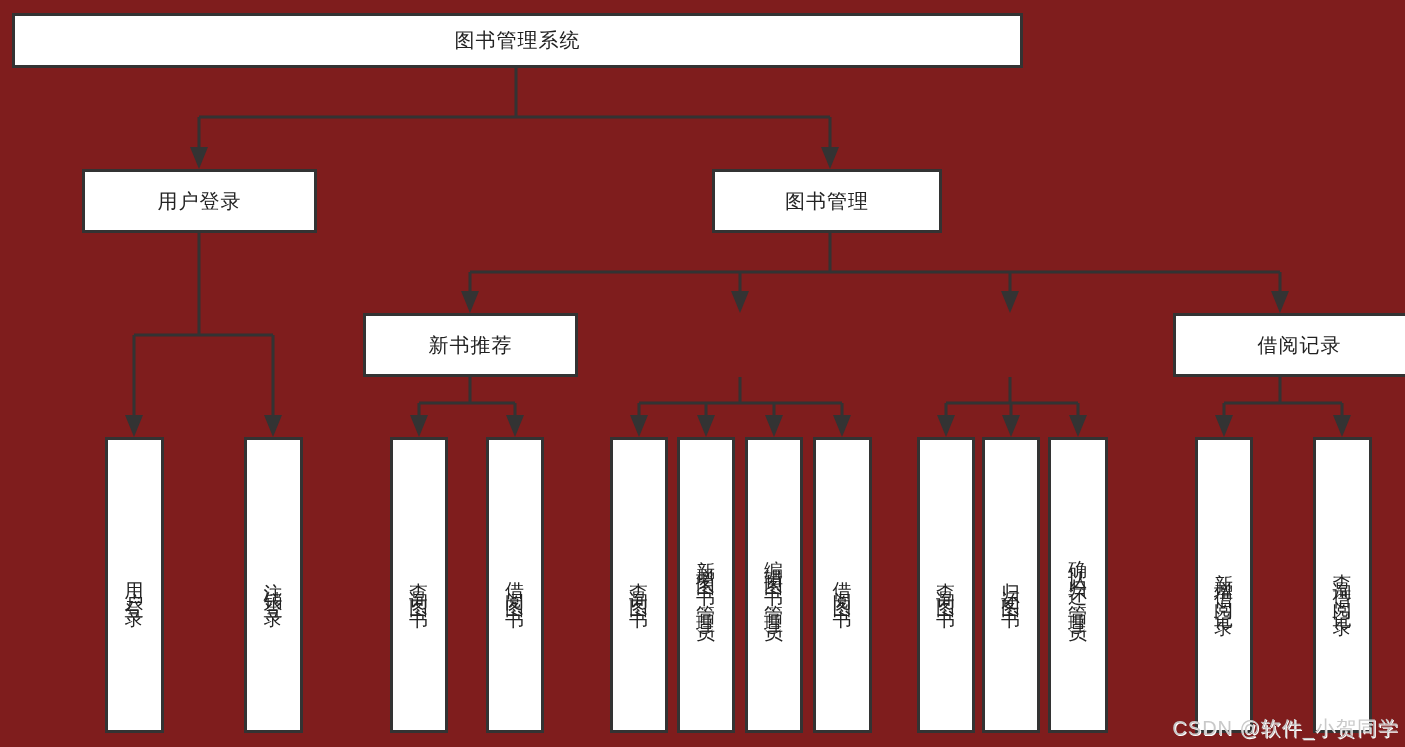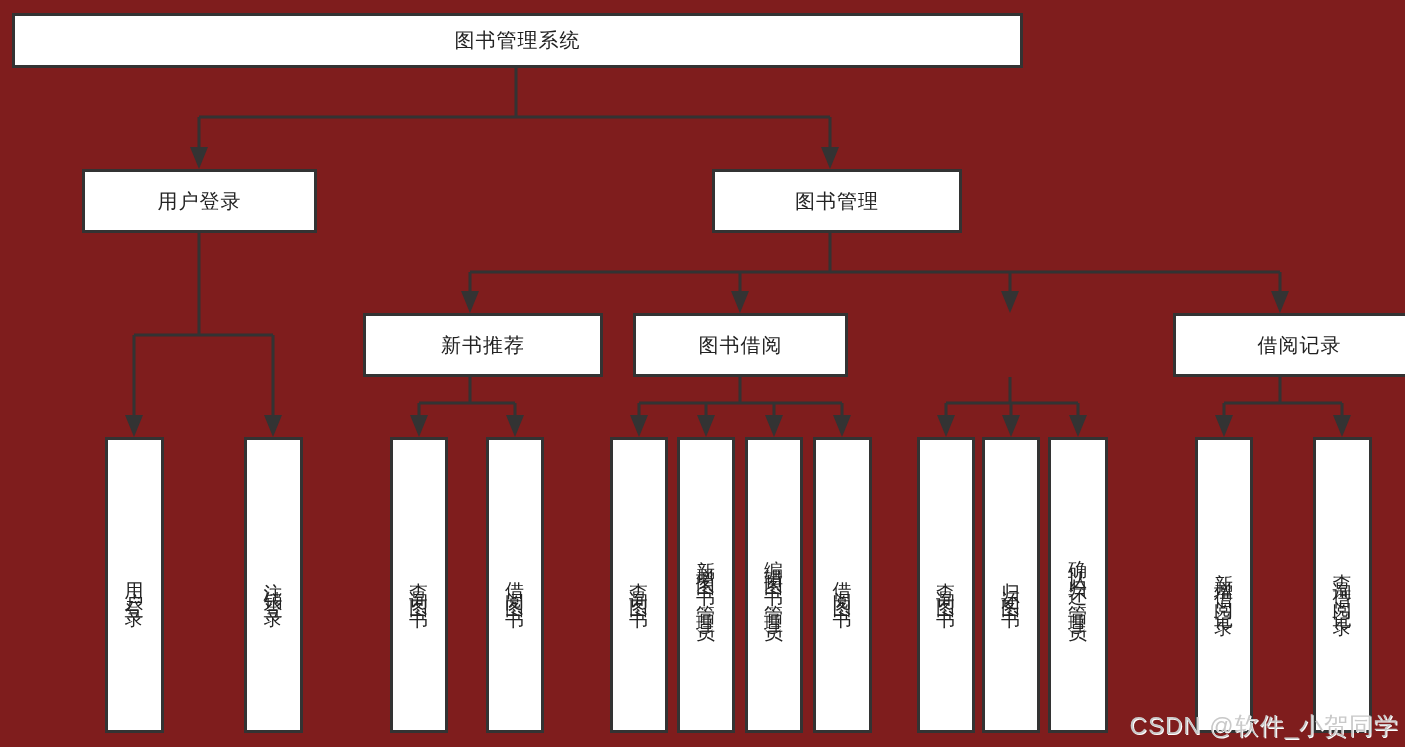--- a/index.html
+++ b/index.html
@@ -38,21 +38,21 @@
     text-orientation:mixed;
     font-size:19px;
     letter-spacing:9px;
     line-height:1;
     white-space:nowrap;
   }
   .watermark{
     position:absolute;
     right:6px;
     bottom:5px;
-    font-size:24px;
+    font-size:20px;
     color:#c9c9c9;
     text-shadow:1px 1px 0 #ffffff;
     letter-spacing:1px;
   }
 </style>
 </head>
 <body>
 
 <div class="canvas">
 
@@ -92,24 +92,23 @@
       <polygon points="1002,415 1020,415 1011,437"></polygon>
       <polygon points="1069,415 1087,415 1078,437"></polygon>
       <polygon points="1215,415 1233,415 1224,437"></polygon>
       <polygon points="1333,415 1351,415 1342,437"></polygon>
     </g>
   </svg>
 
   <div class="node" style="left:12px;top:13px;width:1011px;height:55px">图书管理系统</div>
 
   <div class="node" style="left:82px;top:169px;width:235px;height:64px">用户登录</div>
-  <div class="node" style="left:712px;top:169px;width:250px;height:64px">图书管理</div>
+  <div class="node" style="left:712px;top:169px;width:230px;height:64px">图书管理</div>
 
-  <div class="node" style="left:363px;top:313px;width:240px;height:64px">新书推荐</div>
-  <div class="node" style="left:633px;top:313px;width:215px;height:64px">图书借阅</div>
+  <div class="node" style="left:363px;top:313px;width:215px;height:64px">新书推荐</div>
   <div class="node" style="left:1173px;top:313px;width:253px;height:64px">借阅记录</div>
 
   <div class="leaf" style="left:105px;top:437px;width:59px;height:296px">
     <span class="vtext">用户登录</span>
   </div>
   <div class="leaf" style="left:244px;top:437px;width:59px;height:296px">
     <span class="vtext">注销登录</span>
   </div>
 
   <div class="leaf" style="left:390px;top:437px;width:58px;height:296px">

